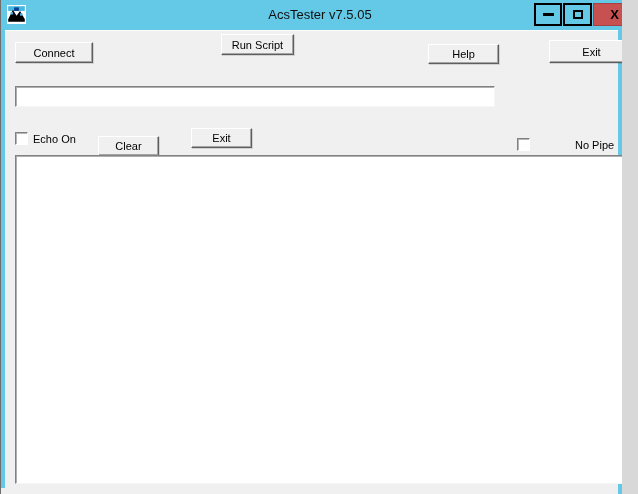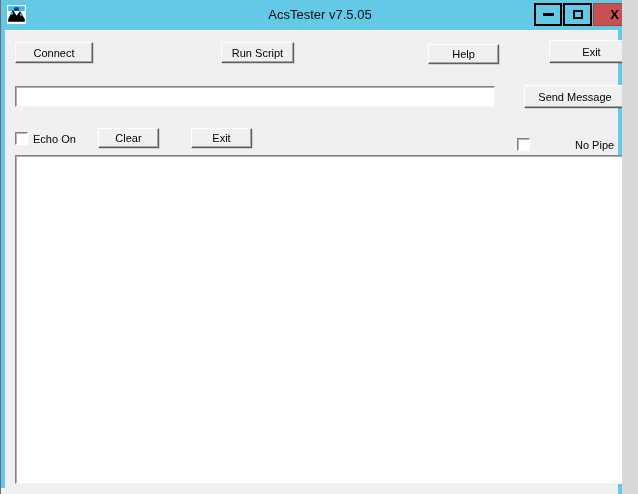--- a/index.html
+++ b/index.html
@@ -111,31 +111,30 @@
         <span class="glyph-close">X</span>
       </div>
     </div>
   </div>
   <div class="titlebar-highlight"></div>
 
   <div class="border-left"></div>
   <div class="border-right"></div>
 
   <button class="btn" style="left:14px; top:42px; width:78px; height:21px;">Connect</button>
-  <button class="btn" style="left:220px; top:42px; width:73px; height:21px;">Run Script</button>
+  <button class="btn" style="left:220px; top:34px; width:73px; height:21px;">Run Script</button>
   <button class="btn" style="left:427px; top:44px; width:71px; height:20px;">Help</button>
   <button class="btn" style="left:548px; top:40px; width:85px; height:23px;">Exit</button>
 
   <input class="sunken" style="left: 14px; top: 86px; width: 480px; height: 21px;" type="text" value="">
-  <button class="btn" style="left:523px; top:85px; width:102px; height:23px;">Send Message</button>
 
   <div class="cb" style="left:14px; top:132px;"></div>
   <span class="cb-label" style="left:32px; top:133px;">Echo On</span>
 
-  <button class="btn" style="left:97px; top:128px; width:61px; height:20px;">Clear</button>
+  <button class="btn" style="left:97px; top:136px; width:61px; height:20px;">Clear</button>
   <button class="btn" style="left:190px; top:128px; width:61px; height:20px;">Exit</button>
 
   <div class="cb" style="left:516px; top:138px;"></div>
   <span class="cb-label" style="left:534px; top:139px;padding-left:40px;">No Pipe</span>
 
   <textarea class="sunken" style="left: 14px; top: 155px; width: 608px; height: 329px;" spellcheck="false"></textarea>
 
 </div>
 
 </body></html>

